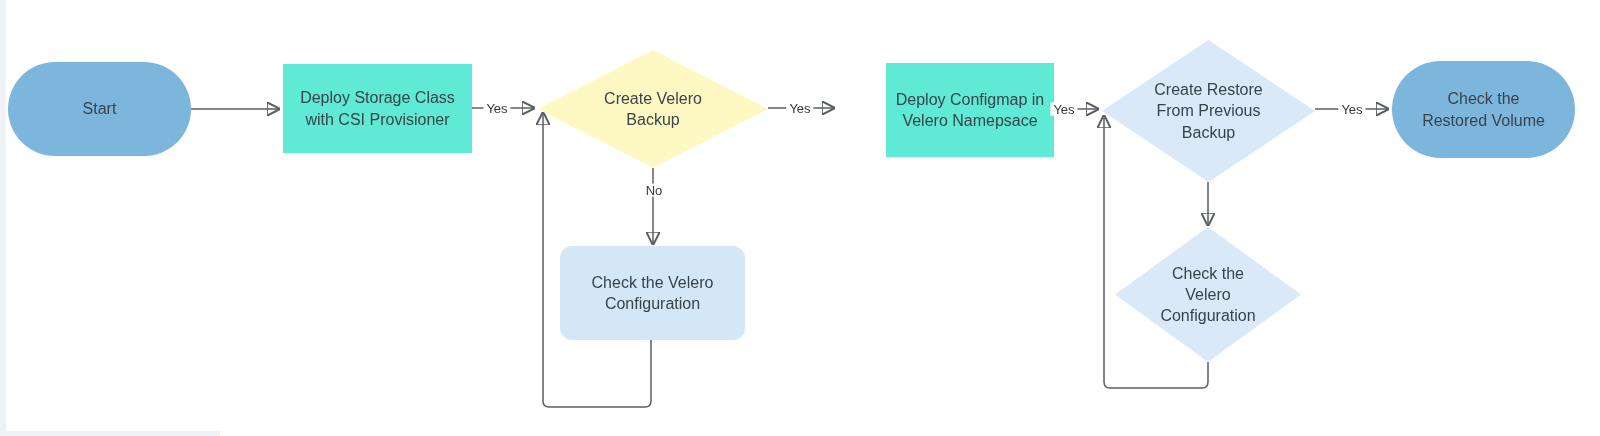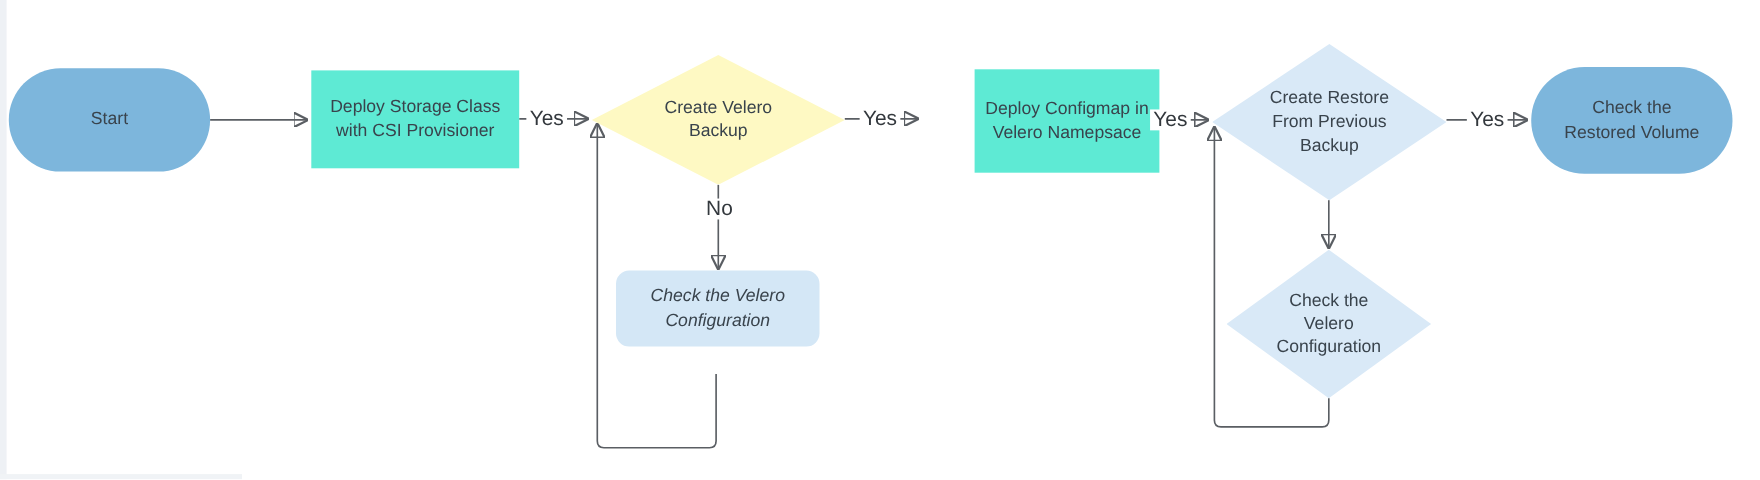--- a/index.html
+++ b/index.html
@@ -18,32 +18,32 @@
   .pill{background:#7db6dc;border-radius:60px;}
   .rect{background:#5eead4;}
   .rounded{background:#d4e7f6;border-radius:12px;}
   .diamond{clip-path:polygon(50% 0%,100% 50%,50% 100%,0% 50%);}
   .diamond-primary{background:#fef9c3;}
   .diamond-secondary{background:#d9e9f7;}
 
   .n-start{left:8px;top:62px;width:183px;height:94px;align-items:center;}
   .n-rect1{left:283px;top:64px;width:189px;height:89px;}
   .n-diamond1{left:538px;top:50px;width:230px;height:118px;}
-  .n-nobox{left:560px;top:246px;width:185px;height:69px;font-style:italic;}
+  .n-nobox{left:560px;top:246px;width:185px;height:94px;}
   .n-rect2{left:886px;top:63px;width:168px;height:94px;}
   .n-diamond2{left:1102px;top:40px;width:213px;height:142px;}
   .n-diamond3{left:1115px;top:227px;width:186px;height:135px;}
   .n-end{left:1392px;top:61px;width:183px;height:97px;}
 
   svg.connectors{position:absolute;left:0;top:0;width:1600px;height:436px;pointer-events:none;}
   svg.connectors path{fill:none;stroke:#5a5e63;stroke-width:1.5;}
 
   .edge-label{
     position:absolute;transform:translate(-50%,-50%);background:#ffffff;
-    padding:0 3px;color:#33383d;font-size:19px;line-height:1;z-index:5;
+    padding:0 3px;color:#33383d;font-size:13px;line-height:1;z-index:5;
   }
   .l-yes1{left:497px;top:108px;}
   .l-yes2{left:800px;top:108px;}
   .l-yes3{left:1064px;top:109px;}
   .l-yes4{left:1352px;top:109px;}
   .l-no1{left:654px;top:190px;}
 </style>
 </head>
 <body>
 

